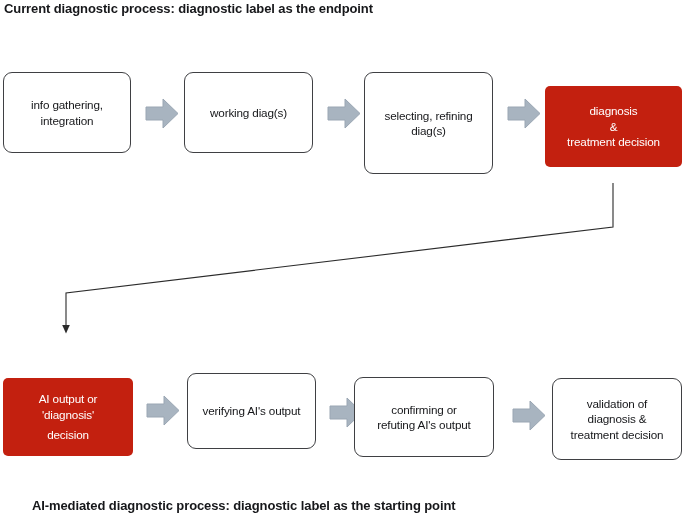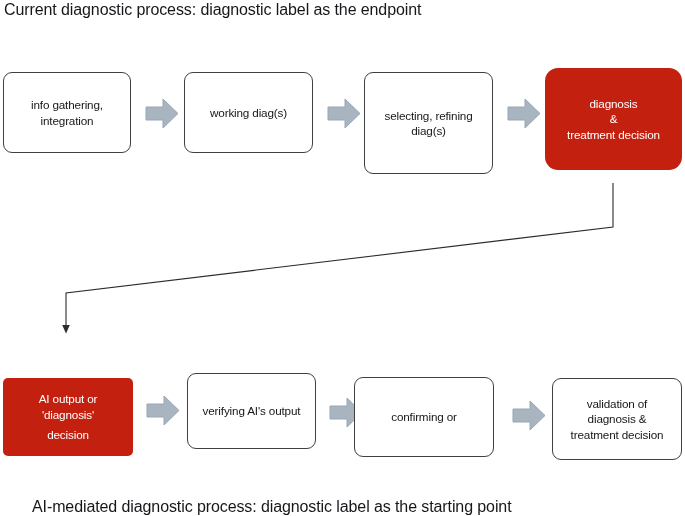--- a/index.html
+++ b/index.html
@@ -10,22 +10,22 @@
   body {
     width: 685px;
     height: 516px;
     position: relative;
     overflow: hidden;
     font-family: "Liberation Sans", sans-serif;
     color: #17181a;
   }
   .caption {
     position: absolute;
-    font-size: 16px;
-    font-weight: normal;
+    font-size: 13px;
+    font-weight: bold;
     letter-spacing: -0.1px;
     color: #16171a;
     white-space: nowrap;
   }
   #caption-top  { left: 4px;  top: 1px; }
   #caption-bottom { left: 32px; top: 498px; }
 
   .node {
     position: absolute;
     box-sizing: border-box;
@@ -100,21 +100,21 @@
   <span class="ln">selecting, refining</span>
   <span class="ln">diag(s)</span>
 </div>
 
 <div class="arrow" style="left:507px; top:98px;">
   <svg width="34" height="31" viewBox="0 0 34 31">
     <path d="M1 9 H18 V1 L33 15.5 L18 30 V22 H1 Z" fill="#a8b4c0" stroke="#9aa6b3" stroke-width="1"></path>
   </svg>
 </div>
 
-<div class="node red" style="left:545px; top:68px; width:137px; height:102px;border-radius:13px;">
+<div class="node red" style="left:545px; top:86px; width:137px; height:81px;">
   <span class="ln">diagnosis</span>
   <span class="ln">&amp;</span>
   <span class="ln">treatment decision</span>
 </div>
 
 <svg id="connector">
   <polyline points="613,183 613,227 66,293 66,326" fill="none" stroke="#2b2b2b" stroke-width="1.1"></polyline>
   <path d="M62.2,325 L69.8,325 L66,333.5 Z" fill="#2b2b2b"></path>
 </svg>
 
@@ -136,20 +136,21 @@
 </div>
 
 <div class="arrow" style="left:329px; top:397px;">
   <svg width="34" height="31" viewBox="0 0 34 31">
     <path d="M1 9 H18 V1 L33 15.5 L18 30 V22 H1 Z" fill="#a8b4c0" stroke="#9aa6b3" stroke-width="1"></path>
   </svg>
 </div>
 
 <div class="node white" style="left:354px; top:377px; width:140px; height:80px;">
   <span class="ln">confirming or</span>
+  <span class="ln">refuting AI's output</span>
 </div>
 
 <div class="arrow" style="left:512px; top:400px;">
   <svg width="34" height="31" viewBox="0 0 34 31">
     <path d="M1 9 H18 V1 L33 15.5 L18 30 V22 H1 Z" fill="#a8b4c0" stroke="#9aa6b3" stroke-width="1"></path>
   </svg>
 </div>
 
 <div class="node white" style="left:552px; top:378px; width:130px; height:82px;">
   <span class="ln">validation of</span>

